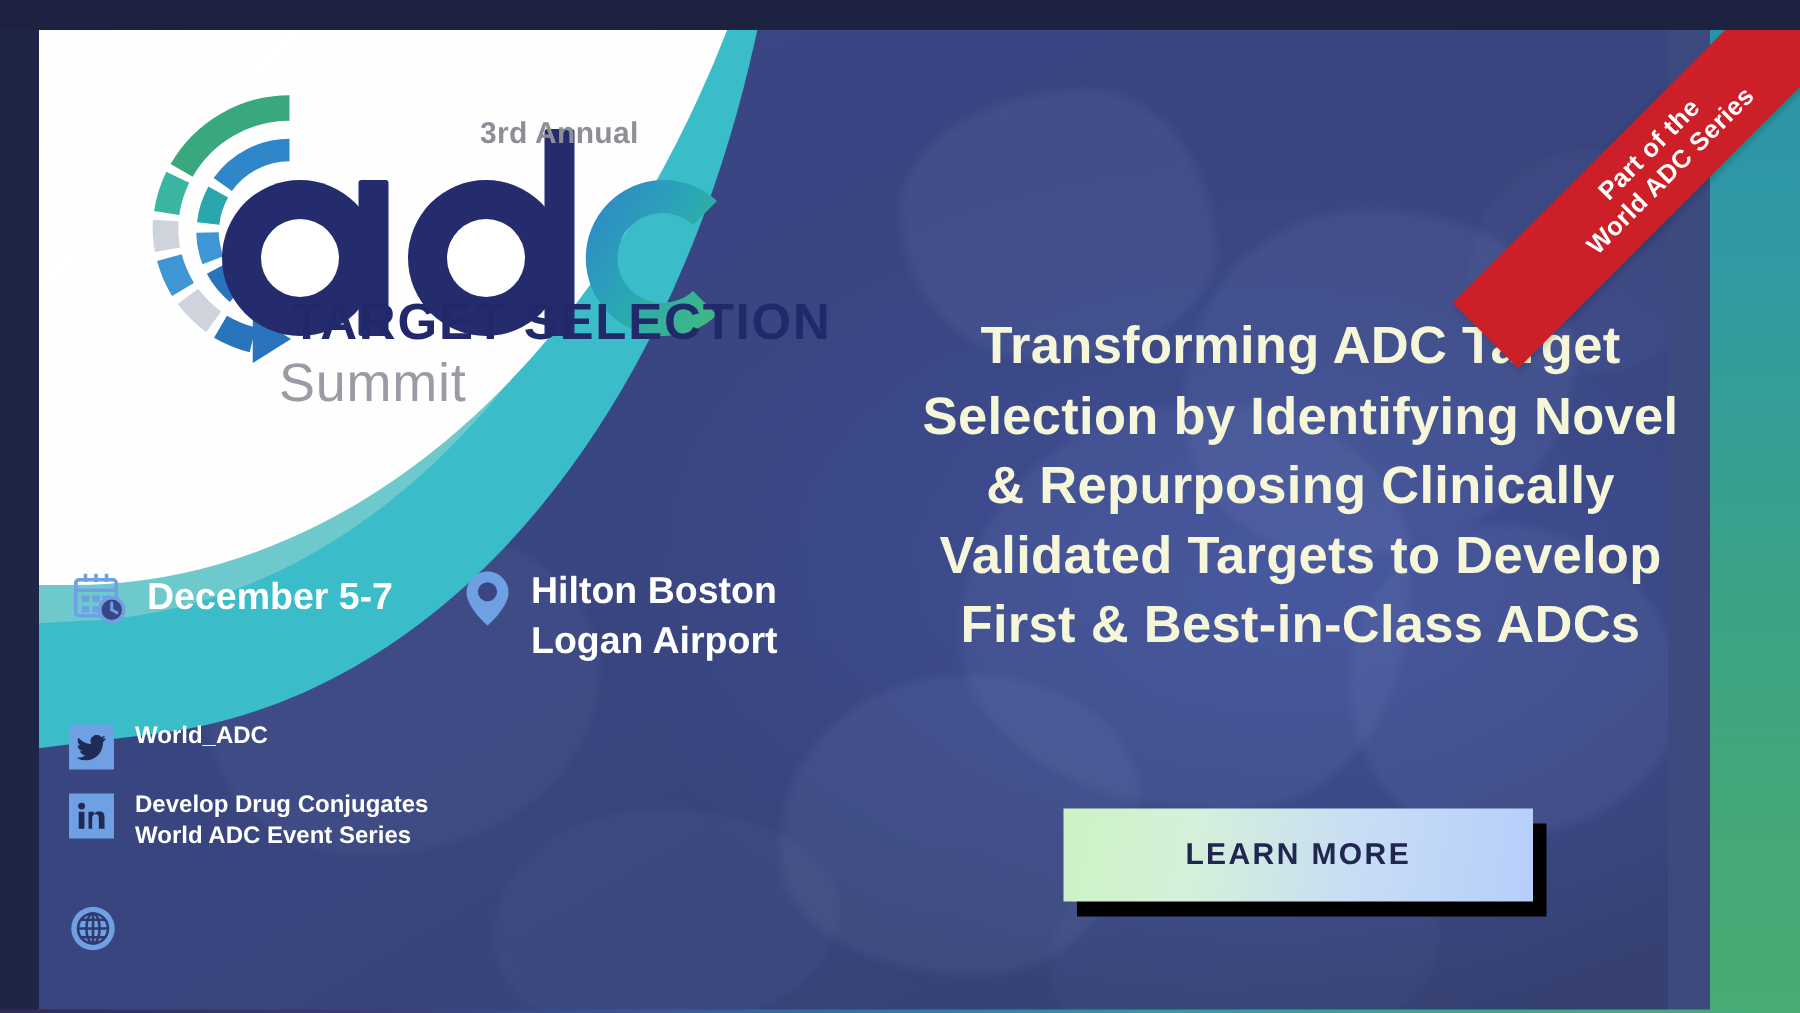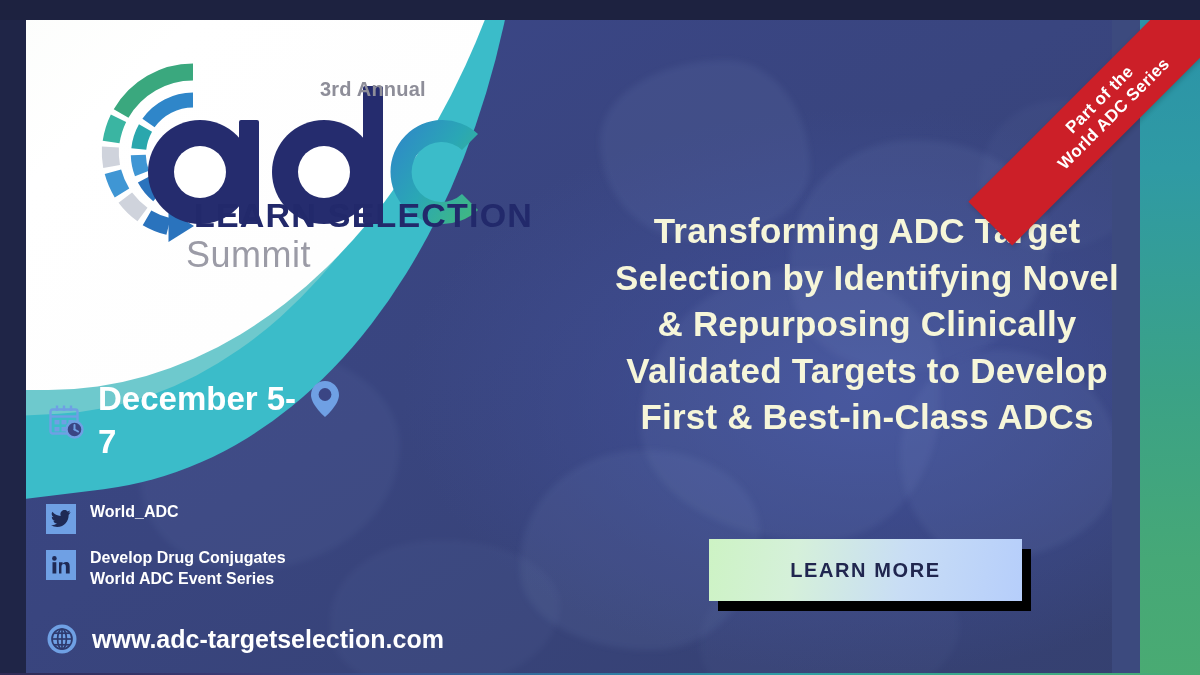--- a/index.html
+++ b/index.html
@@ -219,21 +219,21 @@
   }
   .info-row { display: flex; align-items: flex-start; }
   .row-date-venue { gap: 0; }
   .icon-box {
     flex: 0 0 auto;
     display: flex;
     align-items: center;
     justify-content: center;
   }
   .info-text {
-    font-size: 33px;
+    font-size: 25px;
     font-weight: 700;
     line-height: 1.3;
     color: #ffffff;
     white-space: pre-line;
   }
 
   .blk-date { display:flex; align-items:center; width: 262px; }
   .blk-venue { display:flex; align-items:flex-start; }
 
   .social { margin-top: 38px; }
@@ -327,21 +327,21 @@
       <g fill="url(#gradD)">
         <circle cx="198" cy="90" r="52"></circle>
         <circle cx="198" cy="90" r="26" fill="#ffffff"></circle>
         <rect x="237" y="4" width="20" height="138" rx="2"></rect>
       </g>
 
       <path d="M352 52 A52 52 0 1 0 352 128 L336 112 A30 30 0 1 1 336 68 Z" fill="url(#gradC)"></path>
     </svg>
 
     <span class="logo-annual">3rd Annual</span>
-    <span class="logo-target">LEARN SELECTION</span>
+    <span class="logo-target">TARGET SELECTION</span>
     <span class="logo-summit">Summit</span>
   </div>
 
   <div class="ribbon">
     <span class="ribbon-line">Part of the</span>
     <span class="ribbon-line">World ADC Series</span>
   </div>
 
   <div class="headline">Transforming ADC Target Selection by Identifying Novel &amp; Repurposing Clinically Validated Targets to Develop First &amp; Best-in-Class ADCs</div>
 
@@ -381,20 +381,22 @@
         <span class="info-text" style="margin-left:12px;">December 5-7</span>
       </div>
 
       <div class="blk-venue">
         <span class="icon-box">
           <svg width="34" height="42" viewBox="0 0 34 42">
             <path d="M17 3 C9.3 3 3 9.3 3 17 C3 27 17 39 17 39 C17 39 31 27 31 17 C31 9.3 24.7 3 17 3 Z" fill="#6fa0e4"></path>
             <circle cx="17" cy="16.5" r="6.4" fill="#3a4584"></circle>
           </svg>
         </span>
+        <span class="info-text" style="margin-left:12px;">Hilton Boston
+Logan Airport</span>
       </div>
     </div>
 
     <div class="social">
 
       <div class="social-row">
         <span class="sq-icon">
           <svg width="20" height="17" viewBox="0 0 20 17">
             <path d="M19.6 2.0 c-0.72 0.32 -1.5 0.54 -2.31 0.64 a4.03 4.03 0 0 0 1.77 -2.23 c-0.78 0.46 -1.64 0.8 -2.56 0.98 A4.02 4.02 0 0 0 9.55 5.05 c0 0.32 0.03 0.63 0.1 0.92 A11.42 11.42 0 0 1 1.37 1.77 a4.02 4.02 0 0 0 1.24 5.37 c-0.65 -0.02 -1.27 -0.2 -1.81 -0.5 v0.05 a4.02 4.02 0 0 0 3.22 3.94 c-0.6 0.17 -1.24 0.19 -1.82 0.07 a4.03 4.03 0 0 0 3.76 2.79 A8.08 8.08 0 0 1 0 15.15 a11.39 11.39 0 0 0 6.17 1.81 c7.4 0 11.45 -6.13 11.45 -11.45 l-0.01 -0.52 A8.16 8.16 0 0 0 19.6 2.0 Z" fill="#1f2a55"></path>
           </svg>
@@ -421,18 +423,17 @@
             <g fill="none" stroke="#2e3a6e" stroke-width="1.7">
               <circle cx="16" cy="16" r="10"></circle>
               <ellipse cx="16" cy="16" rx="4.4" ry="10"></ellipse>
               <line x1="6" y1="16" x2="26" y2="16"></line>
               <line x1="8" y1="10.2" x2="24" y2="10.2"></line>
               <line x1="8" y1="21.8" x2="24" y2="21.8"></line>
               <line x1="16" y1="6" x2="16" y2="26"></line>
             </g>
           </svg>
         </span>
-        <span class="web-label">www.adc-targetselection.com</span>
       </div>
     </div>
   </div>
 
 </div>
 
 </body></html>

